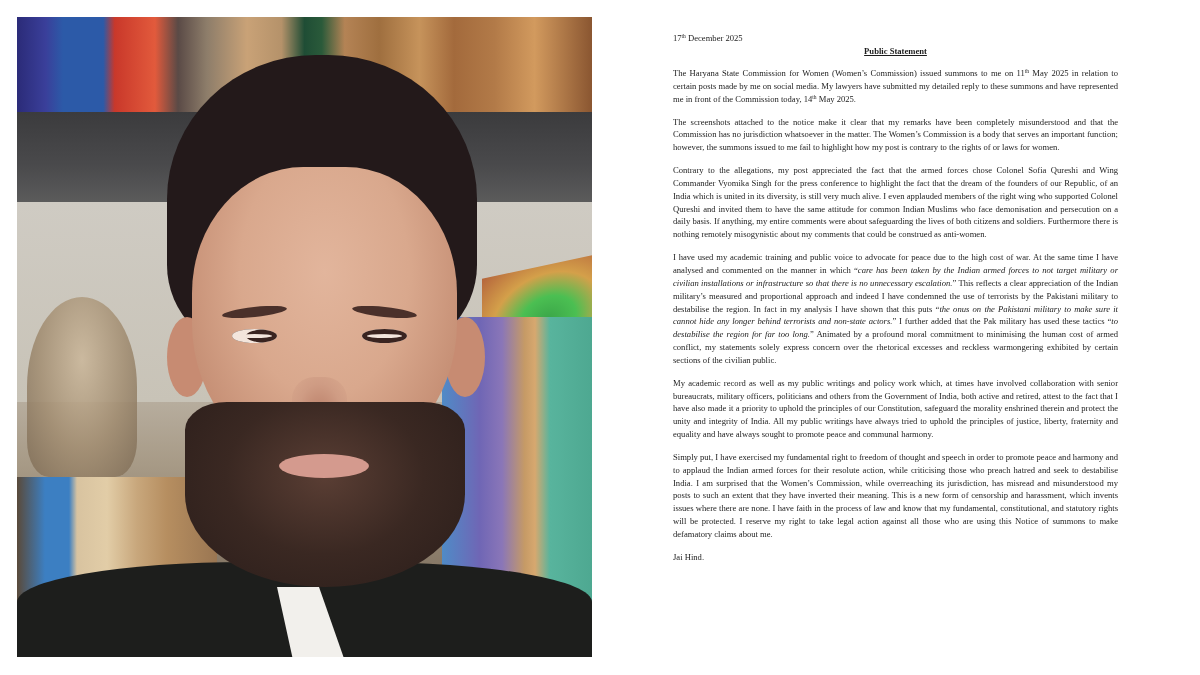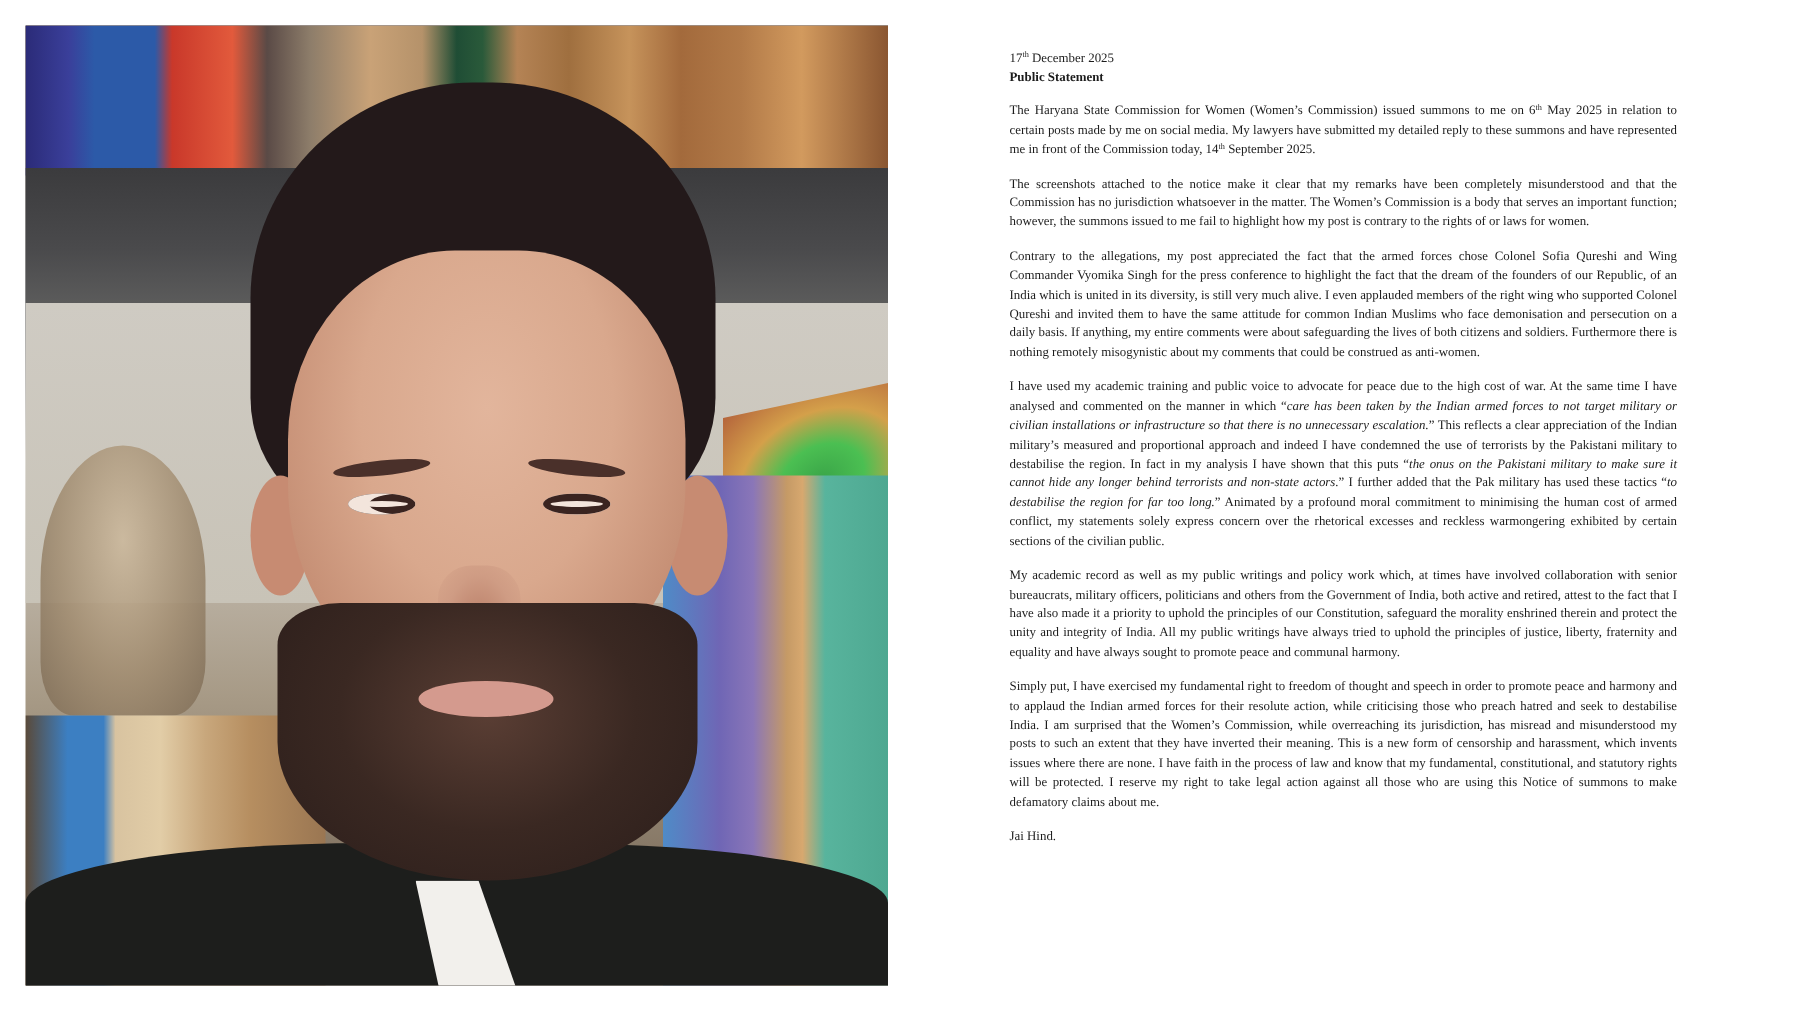--- a/index.html
+++ b/index.html
@@ -79,21 +79,21 @@
   }
 
   
   .doc {
     position: absolute; left: 673px; top: 32px; width: 445px;
     color: #1c1c1c; font-size: 8.6px; line-height: 12.85px;
   }
   .doc .date { margin: 0; height: 13px; }
   .doc .date sup, .doc p sup { font-size: 5.5px; vertical-align: 3px; line-height: 0; }
   .doc .title {
-    font-weight: bold; 
+    text-align: center; font-weight: bold; text-decoration: underline;
     margin: 0 0 9px 0; height: 13px;
   }
   .doc p { margin: 0 0 10px 0; text-align: justify; }
   .doc em { font-style: italic; }
   .doc .signoff { margin-top: 2px; }
 </style>
 </head>
 <body>
 
 <div class="photo">
@@ -117,21 +117,21 @@
   <div class="nose"></div>
   <div class="beard"></div>
   <div class="lips"></div>
 </div>
 
 <div class="doc">
   <div class="date"><span>17</span><sup>th</sup><span> December 2025</span></div>
 
   <div class="title">Public Statement</div>
 
-  <p><span>The Haryana State Commission for Women (Women’s Commission) issued summons to me on 6</span><sup>th</sup><span> May 2025 in relation to certain posts made by me on social media. My lawyers have submitted my detailed reply to these summons and have represented me in front of the Commission today, 14</span><sup>th</sup><span> September 2025.</span></p>
+  <p><span>The Haryana State Commission for Women (Women’s Commission) issued summons to me on 11</span><sup>th</sup><span> May 2025 in relation to certain posts made by me on social media. My lawyers have submitted my detailed reply to these summons and have represented me in front of the Commission today, 14</span><sup>th</sup><span> May 2025.</span></p>
 
   <p>The screenshots attached to the notice make it clear that my remarks have been completely misunderstood and that the Commission has no jurisdiction whatsoever in the matter. The Women’s Commission is a body that serves an important function; however, the summons issued to me fail to highlight how my post is contrary to the rights of or laws for women.</p>
 
   <p>Contrary to the allegations, my post appreciated the fact that the armed forces chose Colonel Sofia Qureshi and Wing Commander Vyomika Singh for the press conference to highlight the fact that the dream of the founders of our Republic, of an India which is united in its diversity, is still very much alive. I even applauded members of the right wing who supported Colonel Qureshi and invited them to have the same attitude for common Indian Muslims who face demonisation and persecution on a daily basis. If anything, my entire comments were about safeguarding the lives of both citizens and soldiers. Furthermore there is nothing remotely misogynistic about my comments that could be construed as anti-women.</p>
 
   <p><span>I have used my academic training and public voice to advocate for peace due to the high cost of war. At the same time I have analysed and commented on the manner in which “</span><em>care has been taken by the Indian armed forces to not target military or civilian installations or infrastructure so that there is no unnecessary escalation.</em><span>” This reflects a clear appreciation of the Indian military’s measured and proportional approach and indeed I have condemned the use of terrorists by the Pakistani military to destabilise the region. In fact in my analysis I have shown that this puts “</span><em>the onus on the Pakistani military to make sure it cannot hide any longer behind terrorists and non-state actors.</em><span>” I further added that the Pak military has used these tactics “</span><em>to destabilise the region for far too long.</em><span>” Animated by a profound moral commitment to minimising the human cost of armed conflict, my statements solely express concern over the rhetorical excesses and reckless warmongering exhibited by certain sections of the civilian public.</span></p>
 
   <p>My academic record as well as my public writings and policy work which, at times have involved collaboration with senior bureaucrats, military officers, politicians and others from the Government of India, both active and retired, attest to the fact that I have also made it a priority to uphold the principles of our Constitution, safeguard the morality enshrined therein and protect the unity and integrity of India. All my public writings have always tried to uphold the principles of justice, liberty, fraternity and equality and have always sought to promote peace and communal harmony.</p>
 
   <p>Simply put, I have exercised my fundamental right to freedom of thought and speech in order to promote peace and harmony and to applaud the Indian armed forces for their resolute action, while criticising those who preach hatred and seek to destabilise India. I am surprised that the Women’s Commission, while overreaching its jurisdiction, has misread and misunderstood my posts to such an extent that they have inverted their meaning. This is a new form of censorship and harassment, which invents issues where there are none. I have faith in the process of law and know that my fundamental, constitutional, and statutory rights will be protected. I reserve my right to take legal action against all those who are using this Notice of summons to make defamatory claims about me.</p>

